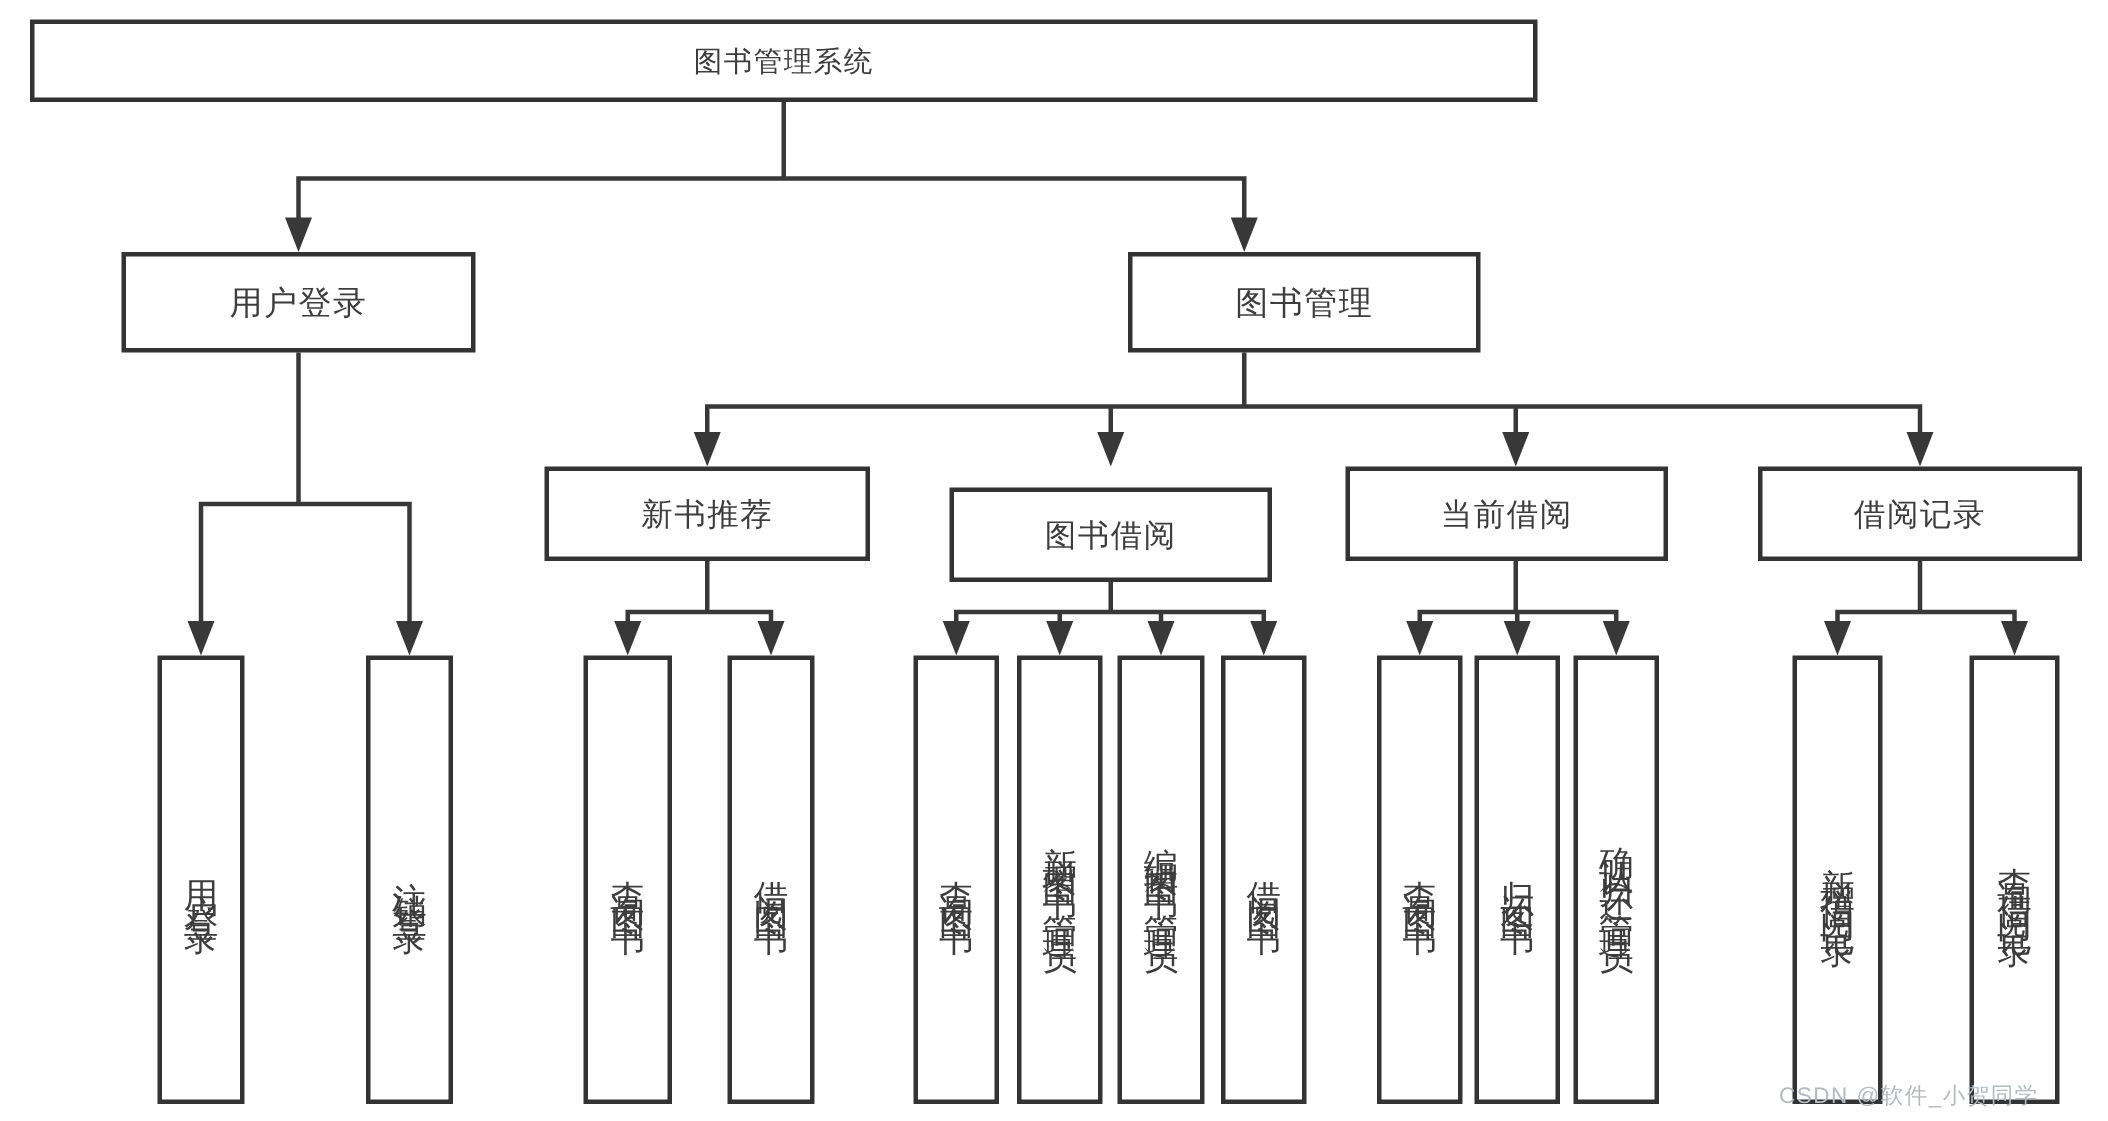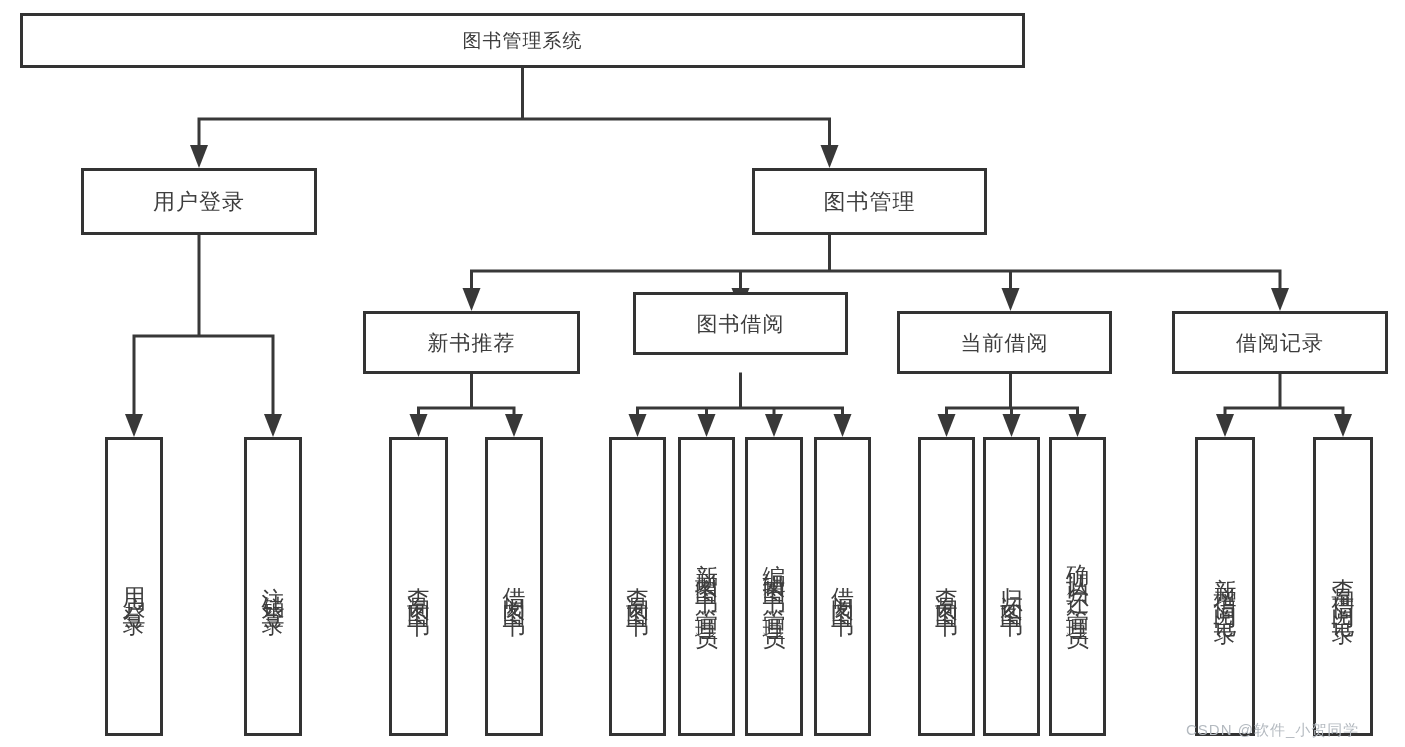--- a/index.html
+++ b/index.html
@@ -96,21 +96,21 @@
       <polygon points="1334,414 1352,414 1343,437"></polygon>
     </g>
   </svg>
 
   <div class="node hbox root-box" style="left:20px;top:13px;width:1005px;height:55px;">图书管理系统</div>
 
   <div class="node hbox l2-box" style="left:81px;top:168px;width:236px;height:67px;">用户登录</div>
   <div class="node hbox l2-box" style="left:752px;top:168px;width:235px;height:67px;">图书管理</div>
 
   <div class="node hbox l3-box" style="left:363px;top:311px;width:217px;height:63px;">新书推荐</div>
-  <div class="node hbox l3-box" style="left:633px;top:292px;width:215px;height:63px;">图书借阅</div>
+  <div class="node hbox l3-box" style="left:633px;top:325px;width:215px;height:63px;">图书借阅</div>
   <div class="node hbox l3-box" style="left:897px;top:311px;width:215px;height:63px;">当前借阅</div>
   <div class="node hbox l3-box" style="left:1172px;top:311px;width:216px;height:63px;">借阅记录</div>
 
   <div class="node vbox" style="left:105px;top:437px;width:58px;height:299px;">
     <span>用户登录</span>
     </div>
   <div class="node vbox" style="left:244px;top:437px;width:58px;height:299px;">
     <span>注销登录</span>
     </div>
 

